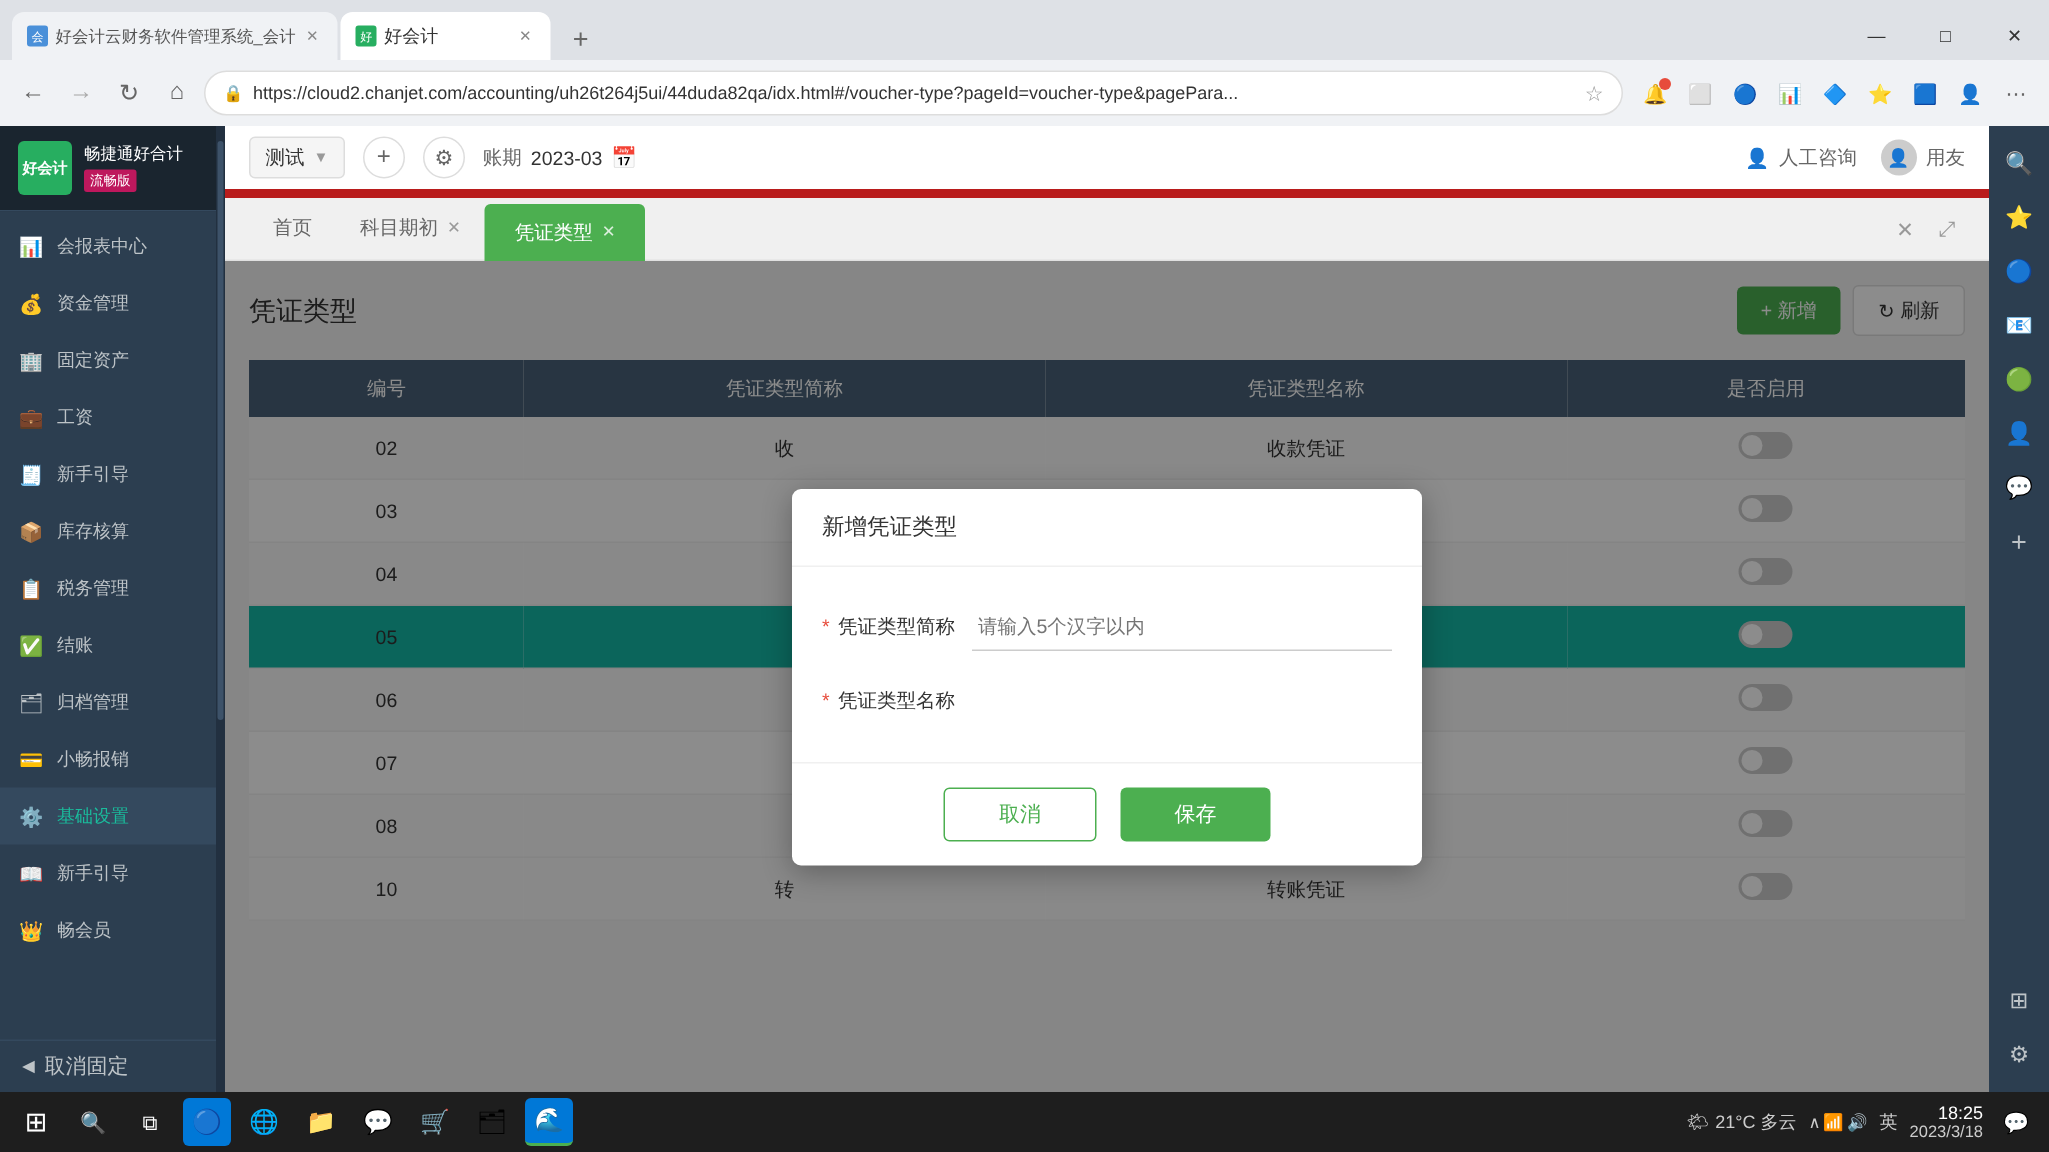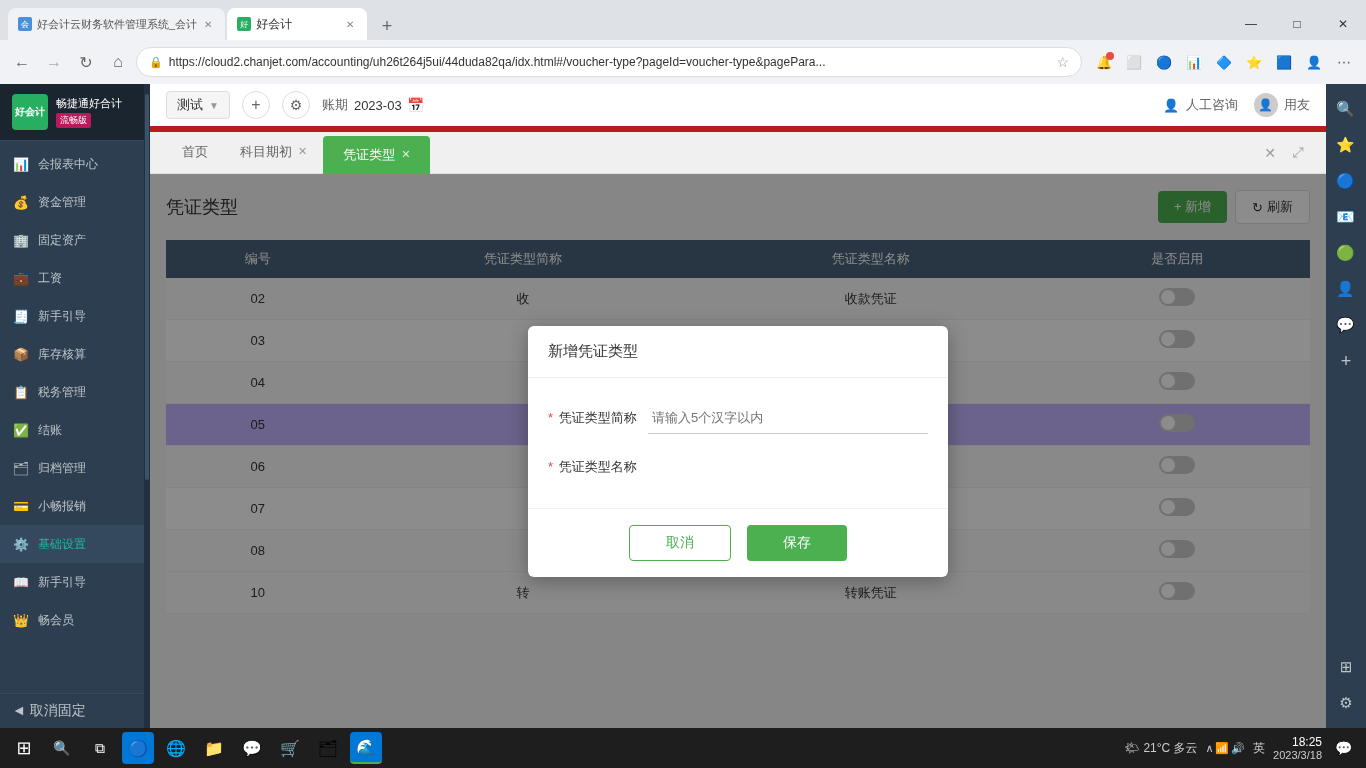--- a/index.html
+++ b/index.html
@@ -216,21 +216,21 @@
               <tr style="border-bottom: 1px solid rgb(240, 240, 240); background: rgb(250, 250, 250);">
       <td style="padding:10px 16px;text-align:center;font-size:13px;color:#333;">04</td>
       <td style="padding:10px 16px;text-align:center;font-size:13px;color:#333;"></td>
       <td style="padding:10px 16px;text-align:center;font-size:13px;color:#333;">收款凭证</td>
       <td style="padding:10px 16px;text-align:center;">
         <div style="width:36px;height:18px;border-radius:9px;position:relative;cursor:pointer;display:inline-block;background:#ccc;">
           <div style="position:absolute;width:14px;height:14px;background:white;border-radius:50%;top:2px;left:2px;transition:left 0.2s;"></div>
         </div>
       </td>
     </tr>
-              <tr style="border-bottom: 1px solid rgb(240, 240, 240); background: #c4b5fd;">
+              <tr style="border-bottom: 1px solid rgb(240, 240, 240); background: #14b8a6;">
       <td style="padding:10px 16px;text-align:center;font-size:13px;color:#333;">05</td>
       <td style="padding:10px 16px;text-align:center;font-size:13px;color:#333;"></td>
       <td style="padding:10px 16px;text-align:center;font-size:13px;color:#333;">付款凭证</td>
       <td style="padding:10px 16px;text-align:center;">
         <div style="width:36px;height:18px;border-radius:9px;position:relative;cursor:pointer;display:inline-block;background:#ccc;">
           <div style="position:absolute;width:14px;height:14px;background:white;border-radius:50%;top:2px;left:2px;transition:left 0.2s;"></div>
         </div>
       </td>
     </tr>
               <tr style="border-bottom: 1px solid rgb(240, 240, 240); background: rgb(250, 250, 250);">

